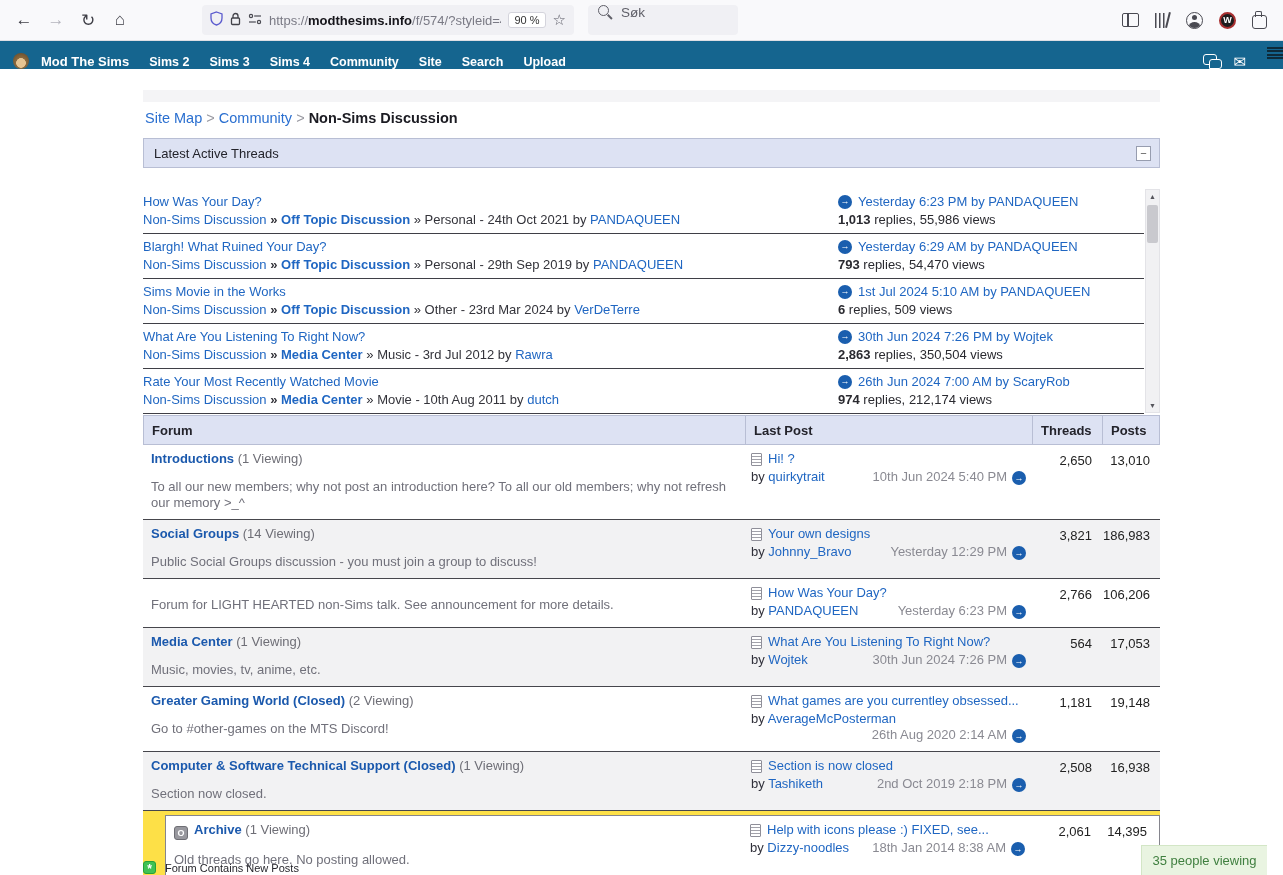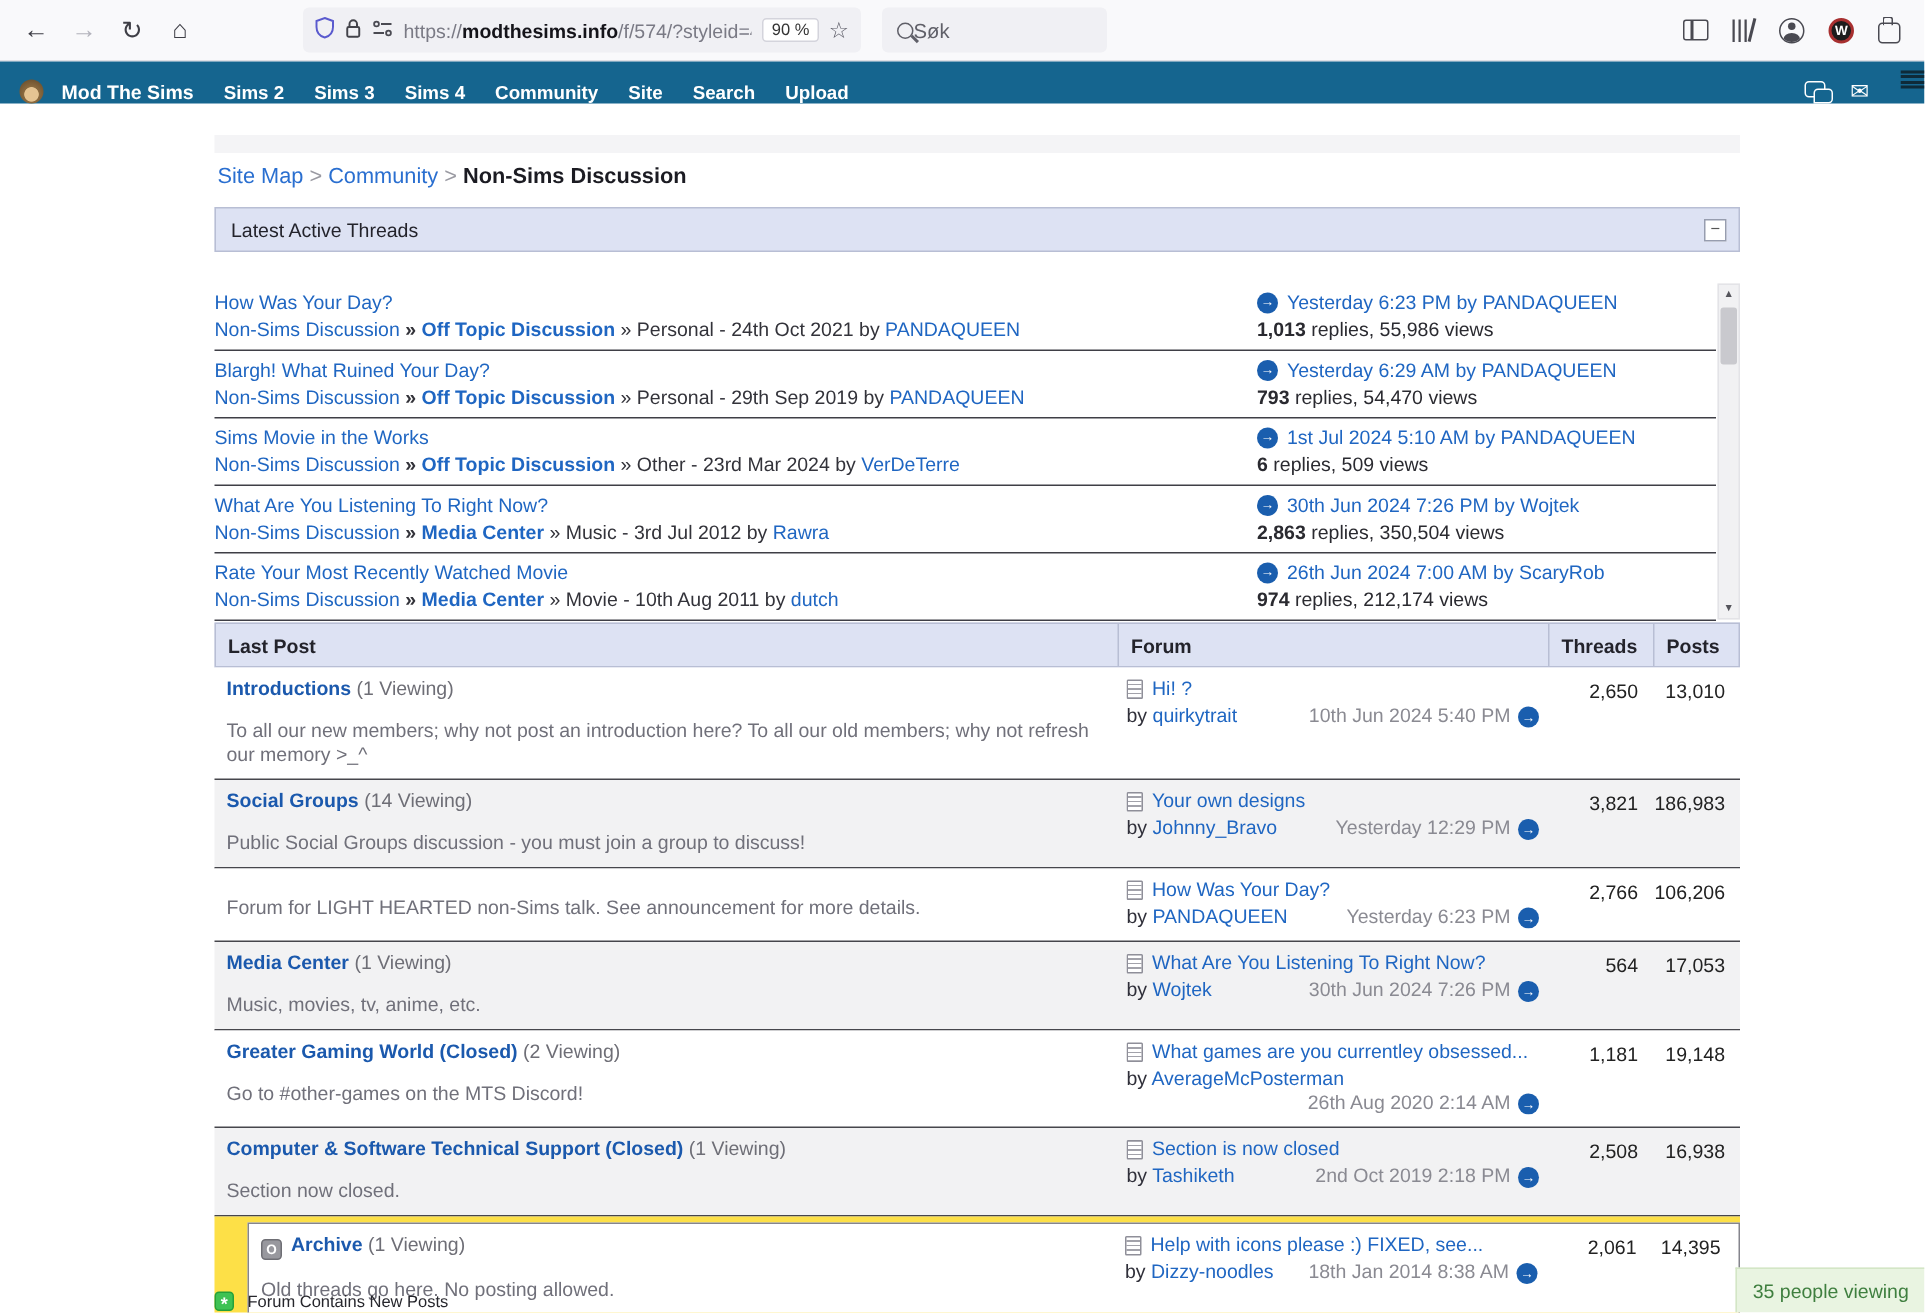--- a/index.html
+++ b/index.html
@@ -9,21 +9,21 @@
 
 
 .chrome{height:41px;background:#f9f9fb;border-bottom:1px solid #dedee4;display:flex;align-items:center;padding:0 10px;gap:4px}
 .cbtn{width:28px;height:28px;display:flex;align-items:center;justify-content:center;font-size:17px;color:#3e3e46;border-radius:4px}
 .cbtn.disabled{color:#b3b3bc}
 .urlbar{margin-left:64px;width:372px;height:30px;background:#f0f0f4;border-radius:4px;display:flex;align-items:center;padding:0 8px;gap:7px;font-size:13px}
 .url{flex:1;color:#7a7a85;white-space:nowrap;overflow:hidden}
 .url b{color:#15141a;font-weight:600}
 .zoombadge{background:#fff;border:1px solid #d4d4dc;border-radius:3px;font-size:11px;color:#333;padding:1px 5px;white-space:nowrap}
 .star{color:#5b5b66;font-size:15px}
-.searchbar{margin-left:10px;width:150px;height:30px;background:#f0f0f4;border-radius:4px;display:flex;align-items:center;gap:0;padding:0 10px;color:#5f5f68;font-size:13.5px}
+.searchbar{margin-left:10px;width:150px;height:30px;background:#f0f0f4;border-radius:4px;display:flex;align-items:flex-start;gap:12px;padding:0 10px;color:#5f5f68;font-size:13.5px}
 .mag{width:11px;height:11px;border:1.5px solid #5f5f68;border-radius:50%;position:relative;flex:none}
 .mag::after{content:"";position:absolute;width:6px;height:1.5px;background:#5f5f68;transform:rotate(45deg);right:-5px;bottom:-2px}
 .chrome-right{margin-left:auto;display:flex;align-items:center;gap:16px;padding-right:6px}
 .sidebar-ic{width:17px;height:14px;border:1.5px solid #4a4a52;border-radius:2px;position:relative}
 .sidebar-ic::before{content:"";position:absolute;left:4px;top:0;bottom:0;width:1.5px;background:#4a4a52}
 .lib{width:15px;height:15px;position:relative;background:linear-gradient(#4a4a52,#4a4a52) 0 0/1.5px 15px no-repeat,linear-gradient(#4a4a52,#4a4a52) 4px 0/1.5px 15px no-repeat,linear-gradient(#4a4a52,#4a4a52) 8px 0/1.5px 15px no-repeat}
 .lib::after{content:"";position:absolute;left:12px;top:-1px;width:1.5px;height:16px;background:#4a4a52;transform:rotate(14deg)}
 .acct{width:17px;height:17px;border:1.5px solid #4a4a52;border-radius:50%;position:relative;overflow:hidden}
 .acct::before{content:"";position:absolute;top:2.5px;left:4.5px;width:5px;height:5px;border-radius:50%;background:#4a4a52}
 .acct::after{content:"";position:absolute;top:9px;left:1.5px;width:11px;height:8px;border-radius:50%;background:#4a4a52}
@@ -86,21 +86,21 @@
 .byl{white-space:nowrap;color:#30303a}
 .ldate{margin-left:auto;display:flex;align-items:flex-end;gap:5px;color:#8a8a92;white-space:nowrap}
 .ncell{padding:2px 10px 0 0;text-align:right;font-size:13px;color:#222}
 .subrow-outer{padding:4px 0 4px 22px;background:#fde047;border-bottom:1px solid #3f3f46}
 .subbox{border:1px solid #85858d;display:grid;grid-template-columns:578px 287px 70px 56px;padding:6px 0 8px;background:#fff}
 .oicon{width:14px;height:14px;background:#98989e;border:1px solid #6e6e74;border-radius:3px;color:#fff;font-size:9px;font-weight:bold;display:inline-flex;align-items:center;justify-content:center;margin-right:6px;vertical-align:-2px}
 
 
 .legend{position:absolute;left:143px;bottom:0;display:flex;align-items:center;gap:9px;font-size:11px;color:#26262c;padding-bottom:1px}
 .newicon{width:13px;height:13px;border-radius:3px;background:#3fc253;border:1px solid #24a03a;color:#fff;font-size:12px;font-weight:bold;text-align:center;line-height:15px}
-.badge{position:absolute;right:0;bottom:0;width:126px;height:30px;background:#e9f4e1;border-left:1px solid #d3e6c6;border-top:1px solid #d3e6c6;color:#3f7f3f;font-size:13px;display:flex;align-items:center;justify-content:center}
+.badge{position:absolute;right:16px;bottom:0;width:126px;height:30px;background:#e9f4e1;border-left:1px solid #d3e6c6;border-top:1px solid #d3e6c6;color:#3f7f3f;font-size:13px;display:flex;align-items:center;justify-content:center}
 </style>
 </head>
 <body>
 
 <div class="chrome">
   <span class="cbtn">←</span>
   <span class="cbtn disabled">→</span>
   <span class="cbtn">↻</span>
   <span class="cbtn">⌂</span>
   <div class="urlbar">
@@ -301,22 +301,22 @@
 
     <div class="vscroll">
       <span class="sarrow">▲</span>
       <span class="sthumb"></span>
       <span class="sfill"></span>
       <span class="sarrow">▼</span>
     </div>
   </div>
 
   <div class="thead">
+    <div>Forum</div>
     <div>Last Post</div>
-    <div>Forum</div>
     <div>Threads</div>
     <div>Posts</div>
   </div>
 
   <div class="frow">
     <div class="fcell">
       <div class="fline"><a class="fname">Introductions</a> <span class="viewing">(1 Viewing)</span></div>
       <div class="fdesc">To all our new members; why not post an introduction here? To all our old members; why not refresh our memory &gt;_^</div>
     </div>
     <div class="lcell">

